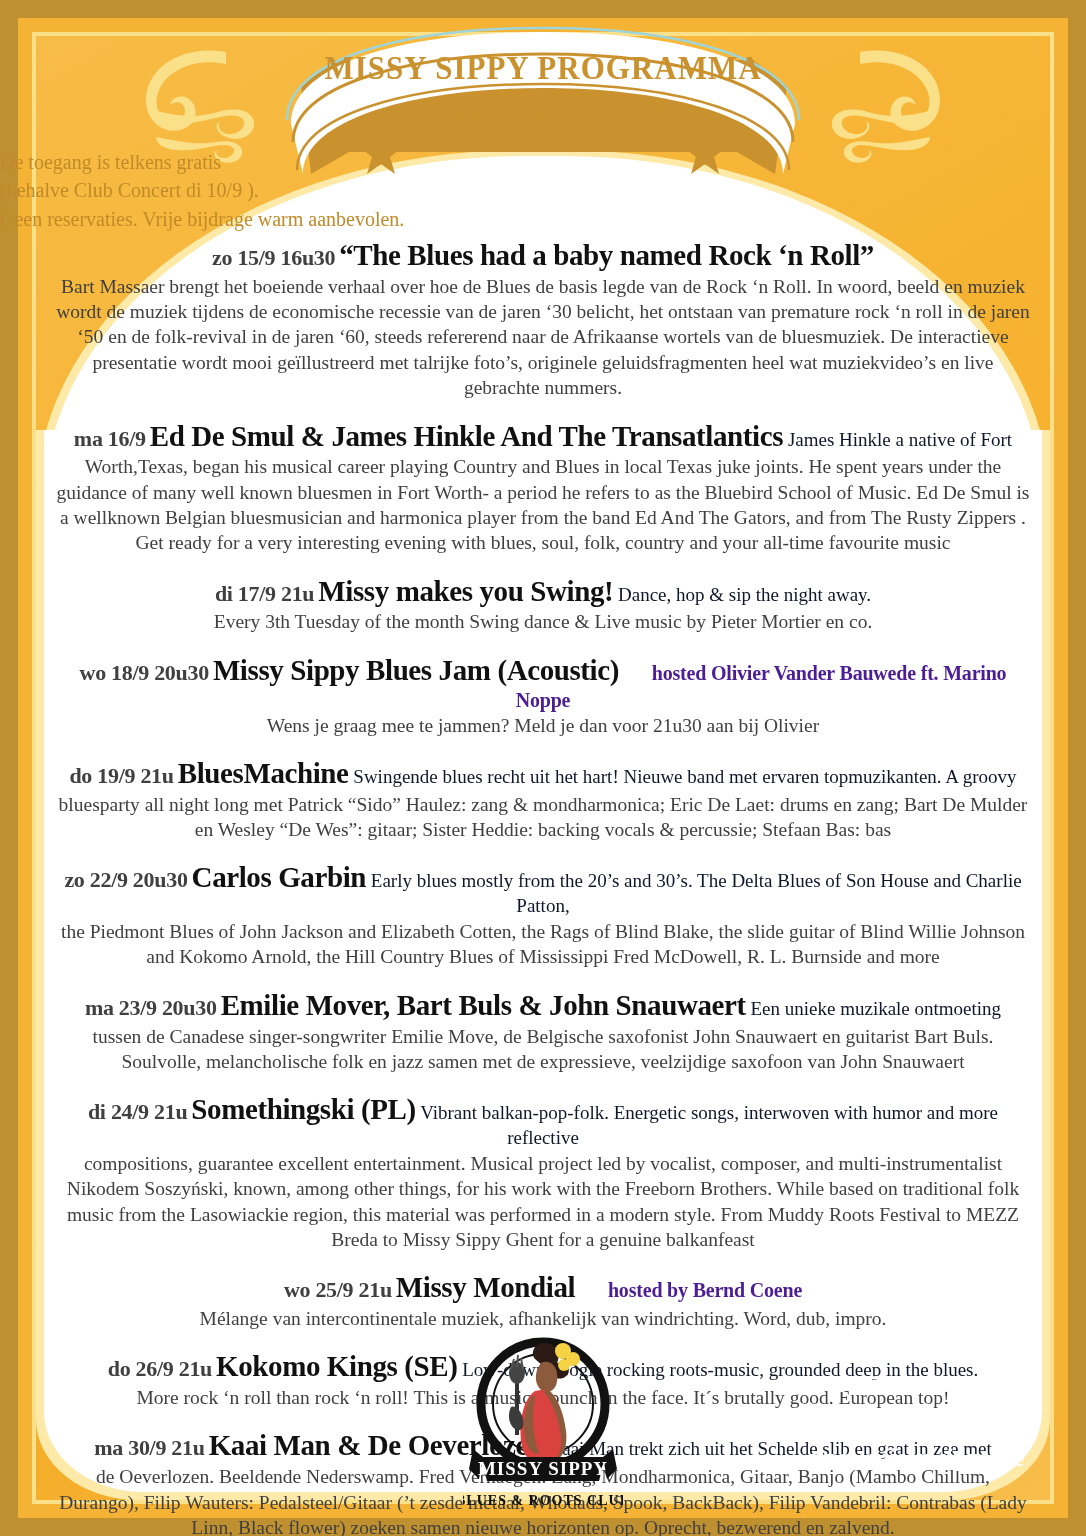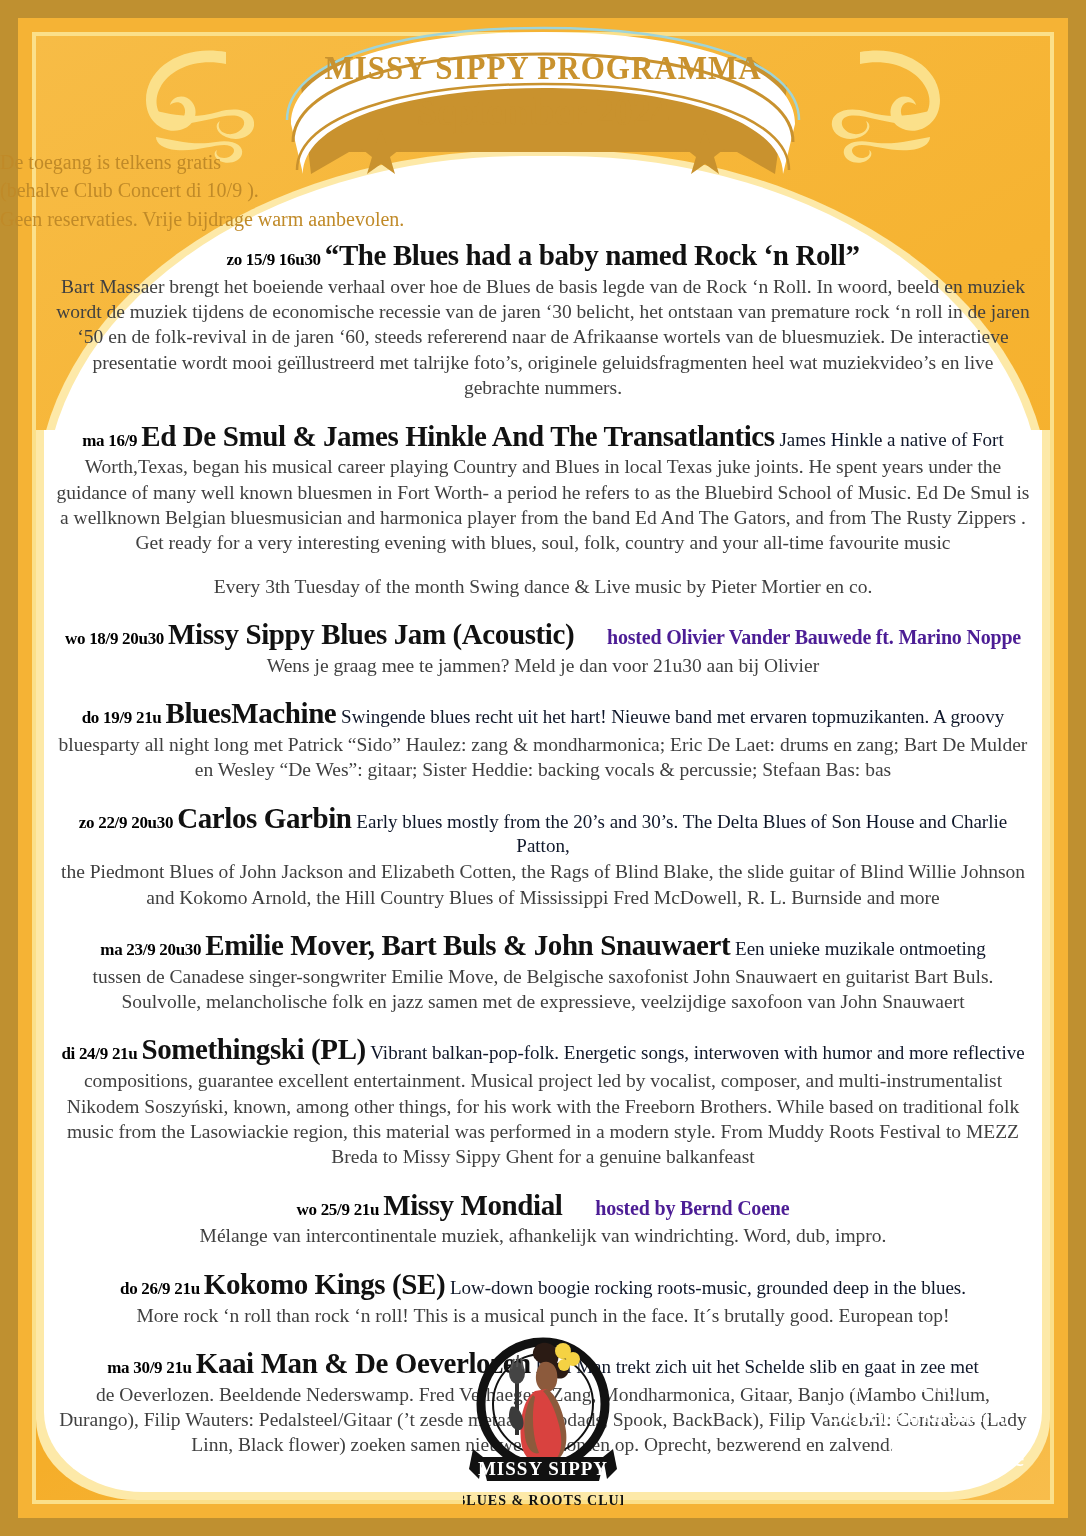--- a/index.html
+++ b/index.html
@@ -45,21 +45,21 @@
      white-space:nowrap;margin-top:4px;transform:scaleY(1.1);}
 
   
   .intro{position:absolute;left:0;right:0;top:148px;text-align:left;color:#c08a28;
      font-size:20px;line-height:1.42;font-family:"Liberation Serif",serif;}
 
   
   .events{position:absolute;left:56px;right:56px;top:238px;text-align:center;}
   .event{margin-bottom:18px;}
   .ev-head{line-height:1.2;}
-  .ev-date{color:#000000;font-weight:bold;font-size:17px;letter-spacing:-0.3px;
+  .ev-date{color:#404040;font-weight:bold;font-size:22px;letter-spacing:-0.3px;
      font-family:"Liberation Serif",serif;}
   .ev-title{color:#111;font-weight:bold;font-size:29px;letter-spacing:-0.4px;
      font-family:"Liberation Serif",serif;}
   .ev-host{color:#4c1d95;font-weight:bold;font-size:20px;letter-spacing:-0.2px;padding-left:28px;}
   .ev-lead{color:#0f172a;font-size:19px;}
   .ev-body{color:#404040;font-size:19.5px;line-height:1.3;margin-top:1px;
      font-family:"Liberation Serif",serif;}
 
   
   .star{position:absolute;color:#fff;line-height:1;}
@@ -146,20 +146,21 @@
   <div class="events" id="event-list">
       <div class="event">
         <div class="ev-head"><span class="ev-date">zo 15/9 16u30</span> <span class="ev-title">“The Blues had a baby named Rock ‘n Roll”</span></div>
         <div class="ev-body">Bart Massaer brengt  het boeiende verhaal over hoe de Blues de basis legde van de Rock ‘n Roll. In woord, beeld en muziek wordt  de muziek tijdens de economische recessie van de jaren ‘30 belicht, het ontstaan van premature rock ‘n roll in de jaren ‘50 en de folk-revival in de jaren ‘60, steeds refererend naar de Afrikaanse wortels van de bluesmuziek. De interactieve presentatie wordt mooi geïllustreerd met talrijke foto’s, originele geluidsfragmenten heel wat muziekvideo’s en live gebrachte nummers.</div>
       </div>
       <div class="event">
         <div class="ev-head"><span class="ev-date">ma 16/9</span> <span class="ev-title">Ed De Smul &amp; James Hinkle And The Transatlantics</span><span class="ev-lead"> James Hinkle a native of Fort</span></div>
         <div class="ev-body">Worth,Texas, began his musical career playing Country and Blues in local Texas juke joints. He spent years under the guidance of many well known bluesmen in Fort Worth- a period he refers to as the Bluebird School of Music. Ed De Smul is a wellknown Belgian bluesmusician and harmonica player from the band Ed And The Gators, and from The Rusty Zippers . Get ready for a very interesting evening with blues, soul, folk, country and your all-time favourite music</div>
       </div>
       <div class="event">
+        <div class="ev-head"><span class="ev-date">di 17/9 21u</span> <span class="ev-title">Missy makes you Swing!</span><span class="ev-lead"> Dance, hop &amp; sip the night away.</span></div>
         <div class="ev-body">Every 3th Tuesday of the month Swing dance &amp; Live music by Pieter Mortier en co.</div>
       </div>
       <div class="event">
         <div class="ev-head"><span class="ev-date">wo 18/9 20u30</span> <span class="ev-title">Missy Sippy Blues Jam (Acoustic)</span><span class="ev-host"> hosted Olivier Vander Bauwede ft. Marino Noppe</span></div>
         <div class="ev-body">Wens je graag mee te jammen? Meld je dan voor 21u30 aan bij Olivier</div>
       </div>
       <div class="event">
         <div class="ev-head"><span class="ev-date">do 19/9 21u</span> <span class="ev-title">BluesMachine</span><span class="ev-lead"> Swingende blues recht uit het hart! Nieuwe band met ervaren topmuzikanten. A groovy</span></div>
         <div class="ev-body">bluesparty all night long met Patrick “Sido” Haulez: zang &amp; mondharmonica; Eric De Laet: drums en zang; Bart De Mulder en Wesley “De Wes”: gitaar; Sister Heddie: backing vocals &amp; percussie; Stefaan Bas: bas</div>
       </div>

